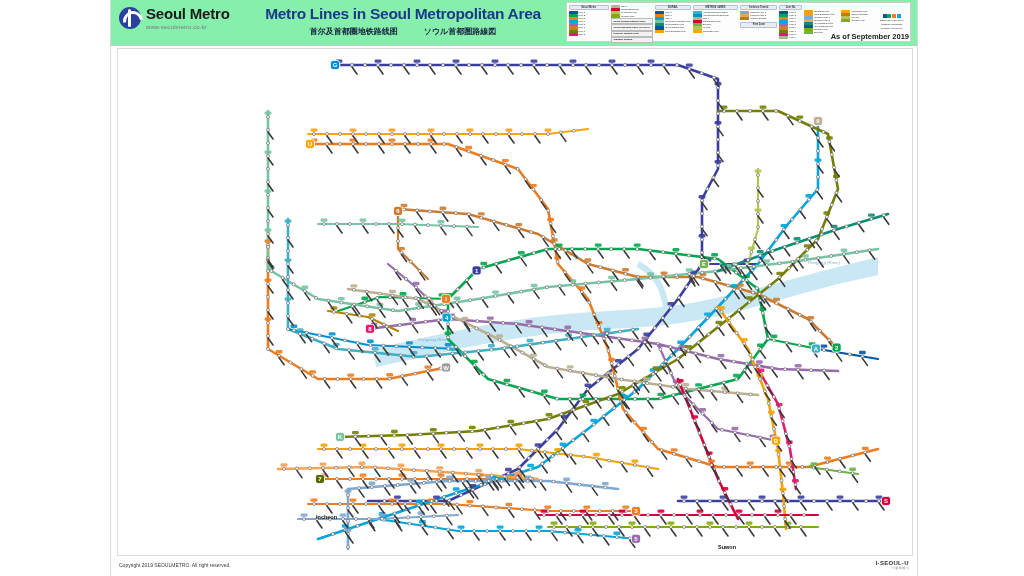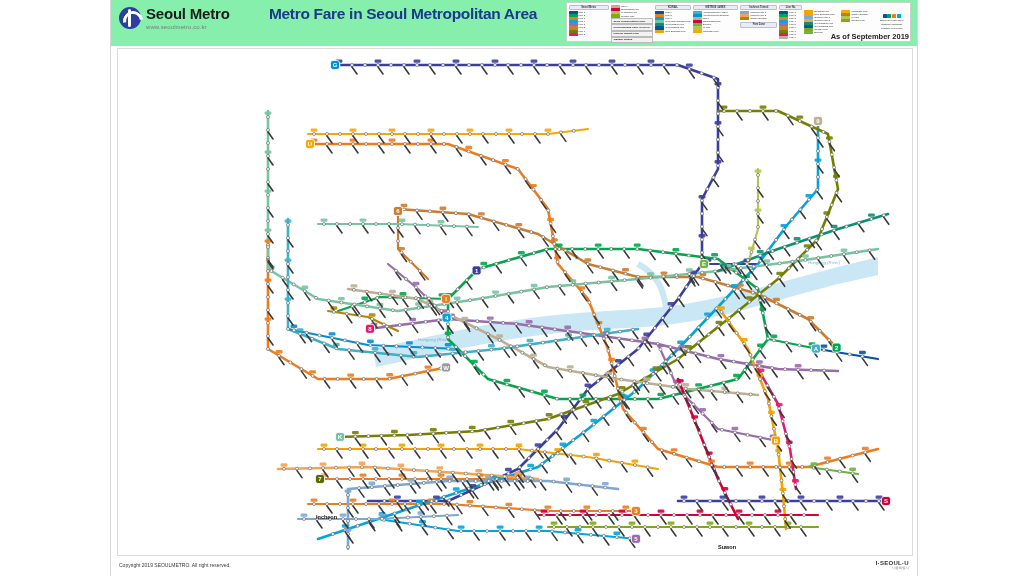--- a/index.html
+++ b/index.html
@@ -58,21 +58,25 @@
   <div class="header">
     <div class="brand">
       <div class="brand-mark"></div>
       <div class="brand-txt">
         <div class="brand-name">Seoul Metro</div>
         <div class="brand-url">www.seoulmetro.co.kr</div>
       </div>
     </div>
 
     <div class="titles">
-      <div class="t-en">Metro Fare in Seoul Metropolitan Area</div>
+      <div class="t-en">Metro Lines in Seoul Metropolitan Area</div>
+      <div class="t-sub">
+        <div class="t-cn">首尔及首都圈地铁路线图</div>
+        <div class="t-jp">ソウル首都圏路線図</div>
+      </div>
     </div>
 
     <div class="legend">
       <div class="lg-col" style="width:46px">
         <div class="lg-head">Seoul Metro</div>
         <div id="lg1">
             <div class="lg-row">
               <span class="sw" style="background: rgb(0, 82, 164);"></span>
               <span class="lg-lab">Line 1</span>
             </div>

